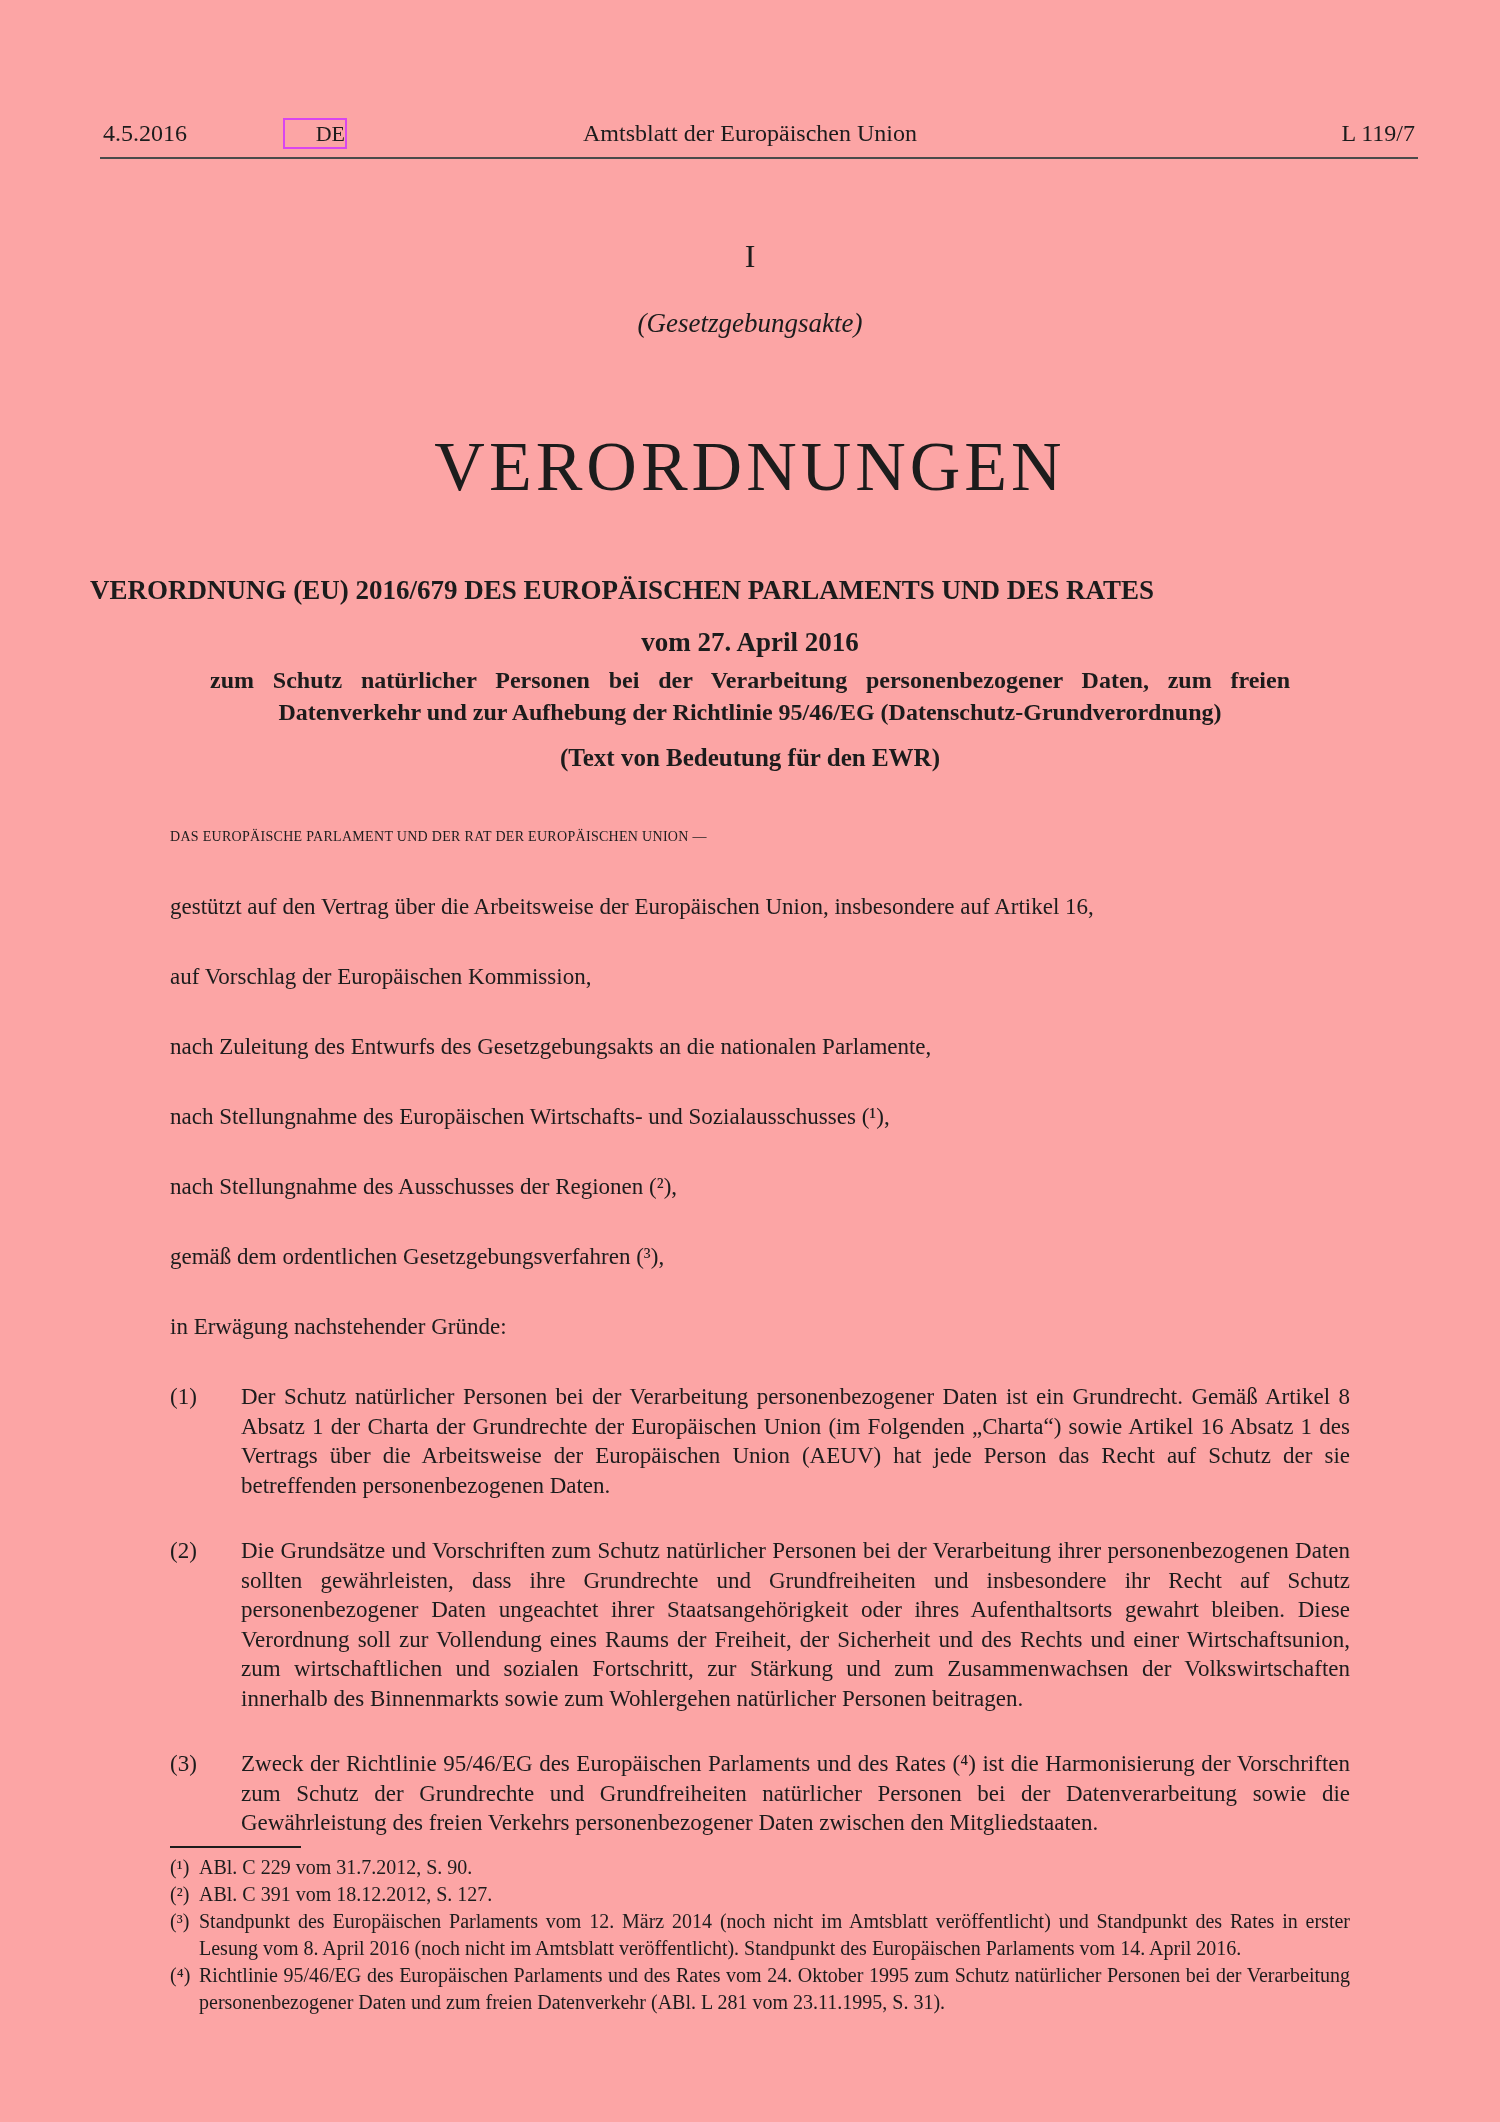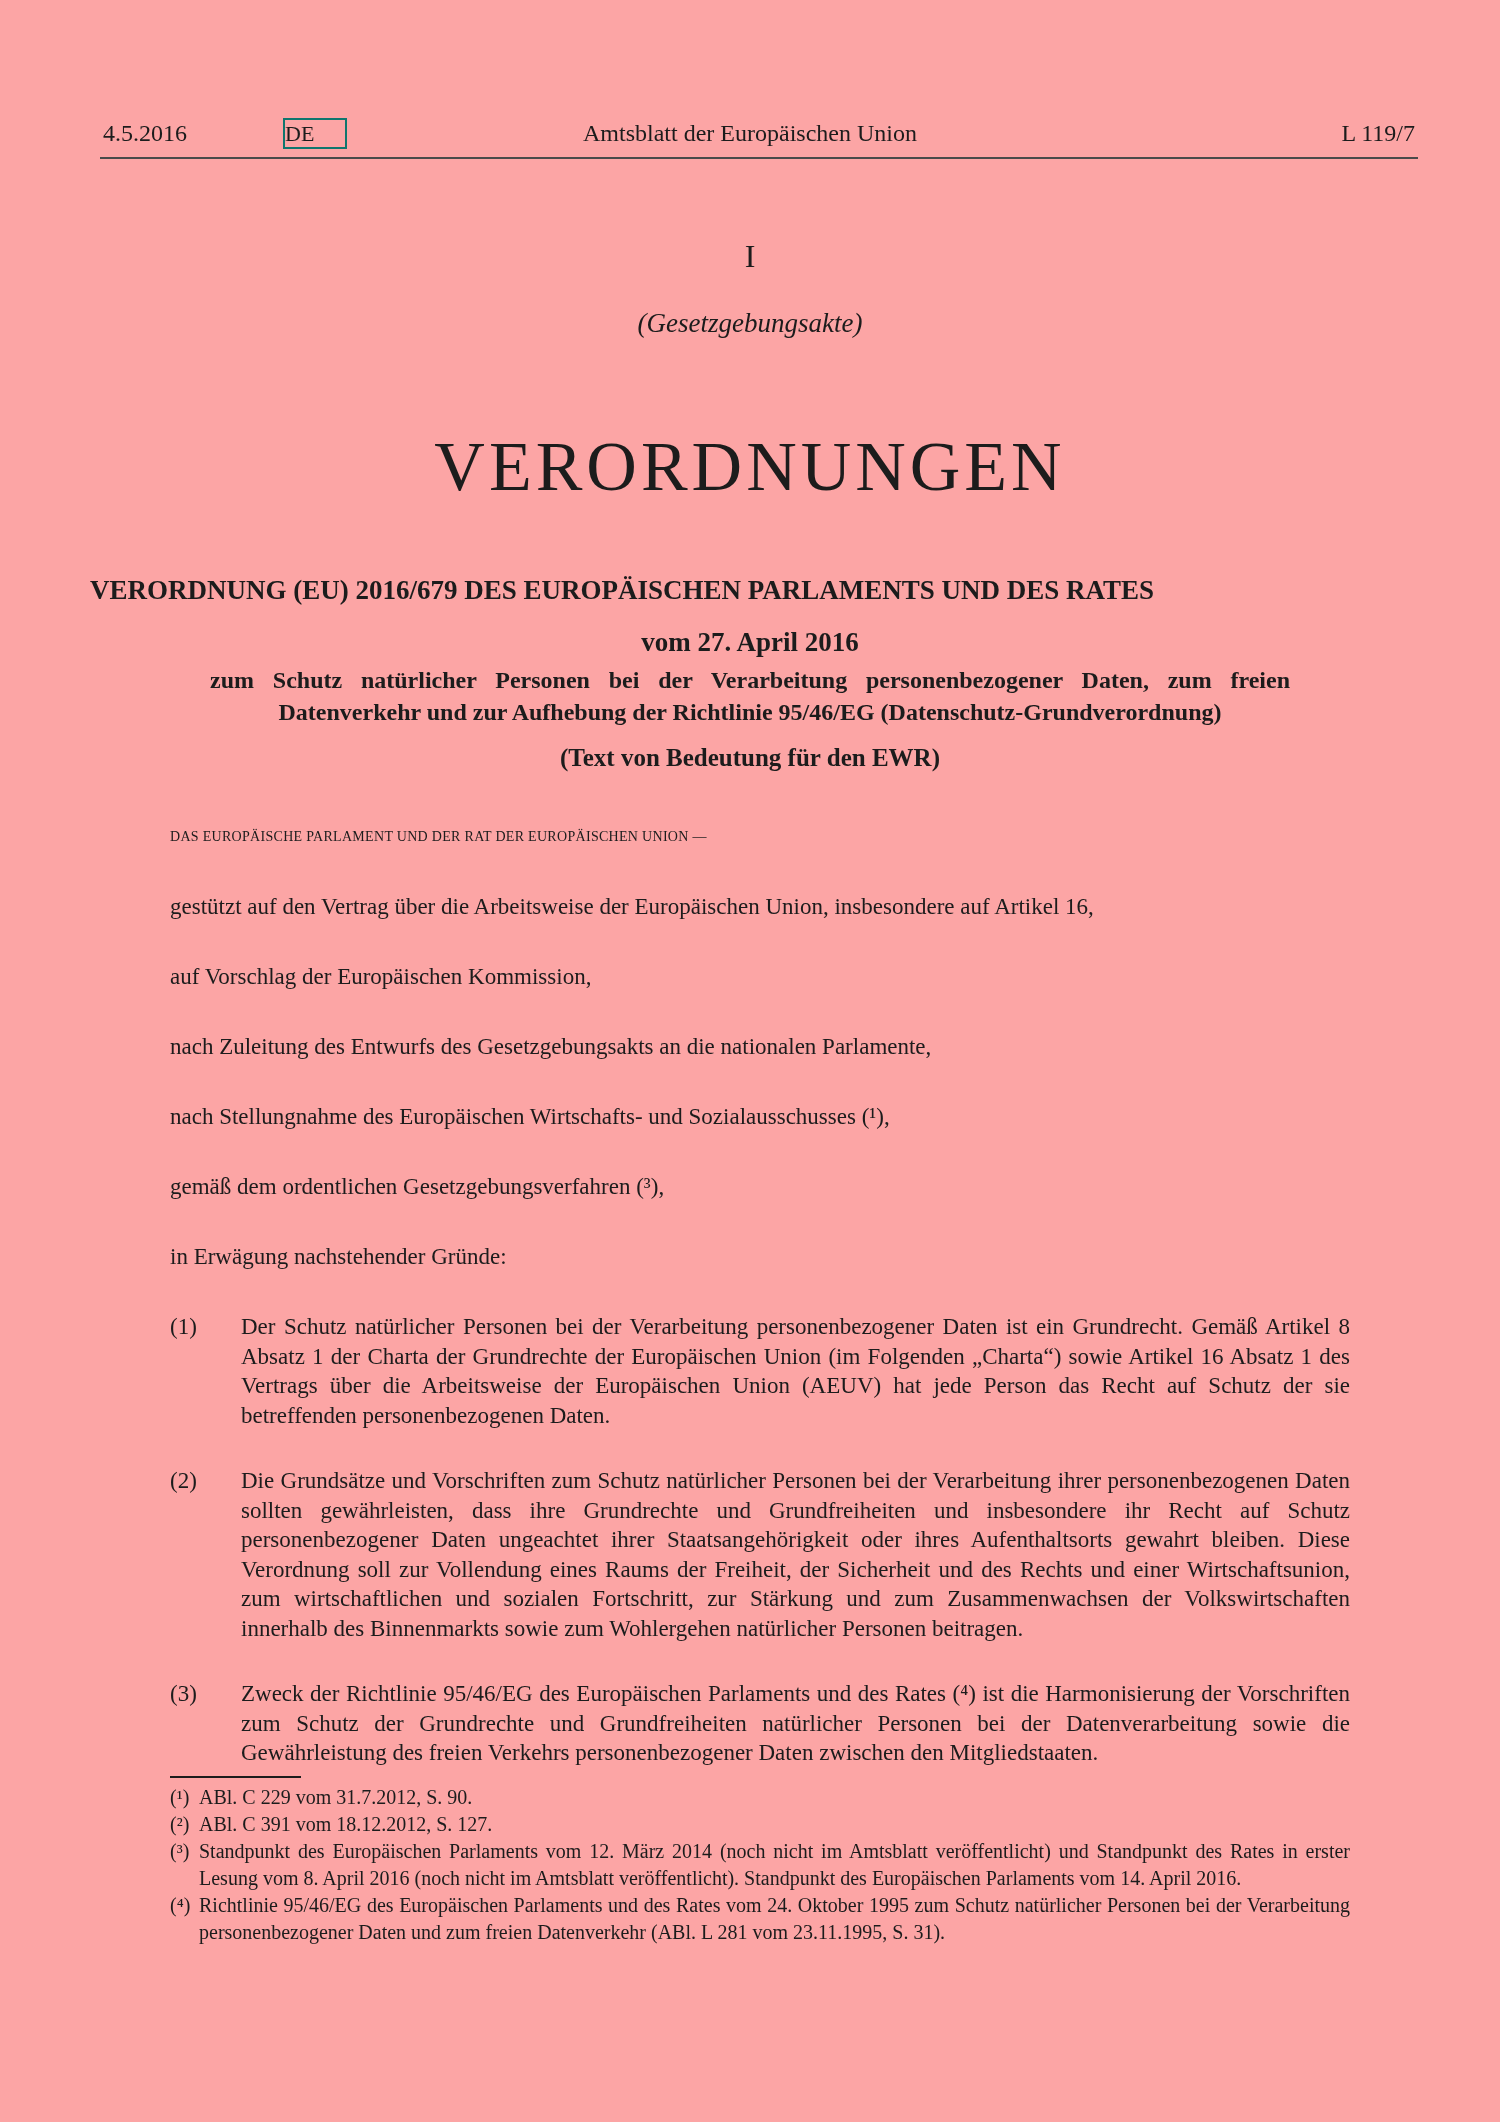--- a/index.html
+++ b/index.html
@@ -12,22 +12,22 @@
     font-family: "Liberation Serif", "DejaVu Serif", serif;
     color: #1c1c1c;
     overflow: hidden;
   }
 
   
   .oj-header { position: absolute; top: 118px; left: 0; right: 0; height: 40px; font-size: 24px; }
   .oj-header .date { position: absolute; left: 103px; top: 2px; }
   .oj-header .lang-badge {
     position: absolute; left: 283px; top: 0;
-    width: 60px; height: 27px; border: 2px solid #0f766e;
-    text-align: left; line-height: 27px; font-size: 22px; font-family: Liberation Serif, serif;
+    width: 60px; height: 27px; border: 2px solid #d946ef;
+    text-align: right; line-height: 27px; font-size: 22px; font-family: Liberation Serif, serif;
   }
   .oj-header .journal { position: absolute; left: 0; right: 0; top: 2px; text-align: center; }
   .oj-header .page-ref { position: absolute; right: 85px; top: 2px; }
   .oj-rule { position: absolute; top: 157px; left: 100px; right: 82px; height: 2px; background: #4a4a4a; }
 
   
   .main { position: absolute; top: 238px; left: 0; right: 0; }
   .numeral { text-align: center; font-size: 32px; line-height: 36px; margin: 0 0 32px 0; }
   .kicker  { text-align: center; font-size: 27px; line-height: 34px; font-style: italic; margin: 0 0 90px 0; }
   .big-heading { text-align: center; font-size: 70px; line-height: 74px; letter-spacing: 4px; margin: 0 0 68px 0; }
@@ -79,20 +79,21 @@
     <div class="act-date">vom 27. April 2016</div>
     <div class="act-subtitle">zum Schutz natürlicher Personen bei der Verarbeitung personenbezogener Daten, zum freien Datenverkehr und zur Aufhebung der Richtlinie 95/46/EG (Datenschutz-Grundverordnung)</div>
     <div class="act-relevance">(Text von Bedeutung für den EWR)</div>
 
     <div class="body-block">
       <p class="opening">DAS EUROPÄISCHE PARLAMENT UND DER RAT DER EUROPÄISCHEN UNION —</p>
       <p class="citation">gestützt auf den Vertrag über die Arbeitsweise der Europäischen Union, insbesondere auf Artikel 16,</p>
       <p class="citation">auf Vorschlag der Europäischen Kommission,</p>
       <p class="citation">nach Zuleitung des Entwurfs des Gesetzgebungsakts an die nationalen Parlamente,</p>
       <p class="citation">nach Stellungnahme des Europäischen Wirtschafts- und Sozialausschusses (¹),</p>
+      <p class="citation">nach Stellungnahme des Ausschusses der Regionen (²),</p>
       <p class="citation">gemäß dem ordentlichen Gesetzgebungsverfahren (³),</p>
       <p class="citation">in Erwägung nachstehender Gründe:</p>
 
       <div class="recital">
         <span class="num">(1)</span>
         <span class="txt">Der Schutz natürlicher Personen bei der Verarbeitung personenbezogener Daten ist ein Grundrecht. Gemäß Artikel 8 Absatz 1 der Charta der Grundrechte der Europäischen Union (im Folgenden „Charta“) sowie Artikel 16 Absatz 1 des Vertrags über die Arbeitsweise der Europäischen Union (AEUV) hat jede Person das Recht auf Schutz der sie betreffenden personenbezogenen Daten.</span>
       </div>
       <div class="recital">
         <span class="num">(2)</span>
         <span class="txt">Die Grundsätze und Vorschriften zum Schutz natürlicher Personen bei der Verarbeitung ihrer personenbezogenen Daten sollten gewährleisten, dass ihre Grundrechte und Grundfreiheiten und insbesondere ihr Recht auf Schutz personenbezogener Daten ungeachtet ihrer Staatsangehörigkeit oder ihres Aufenthaltsorts gewahrt bleiben. Diese Verordnung soll zur Vollendung eines Raums der Freiheit, der Sicherheit und des Rechts und einer Wirtschaftsunion, zum wirtschaftlichen und sozialen Fortschritt, zur Stärkung und zum Zusammenwachsen der Volkswirtschaften innerhalb des Binnenmarkts sowie zum Wohlergehen natürlicher Personen beitragen.</span>

